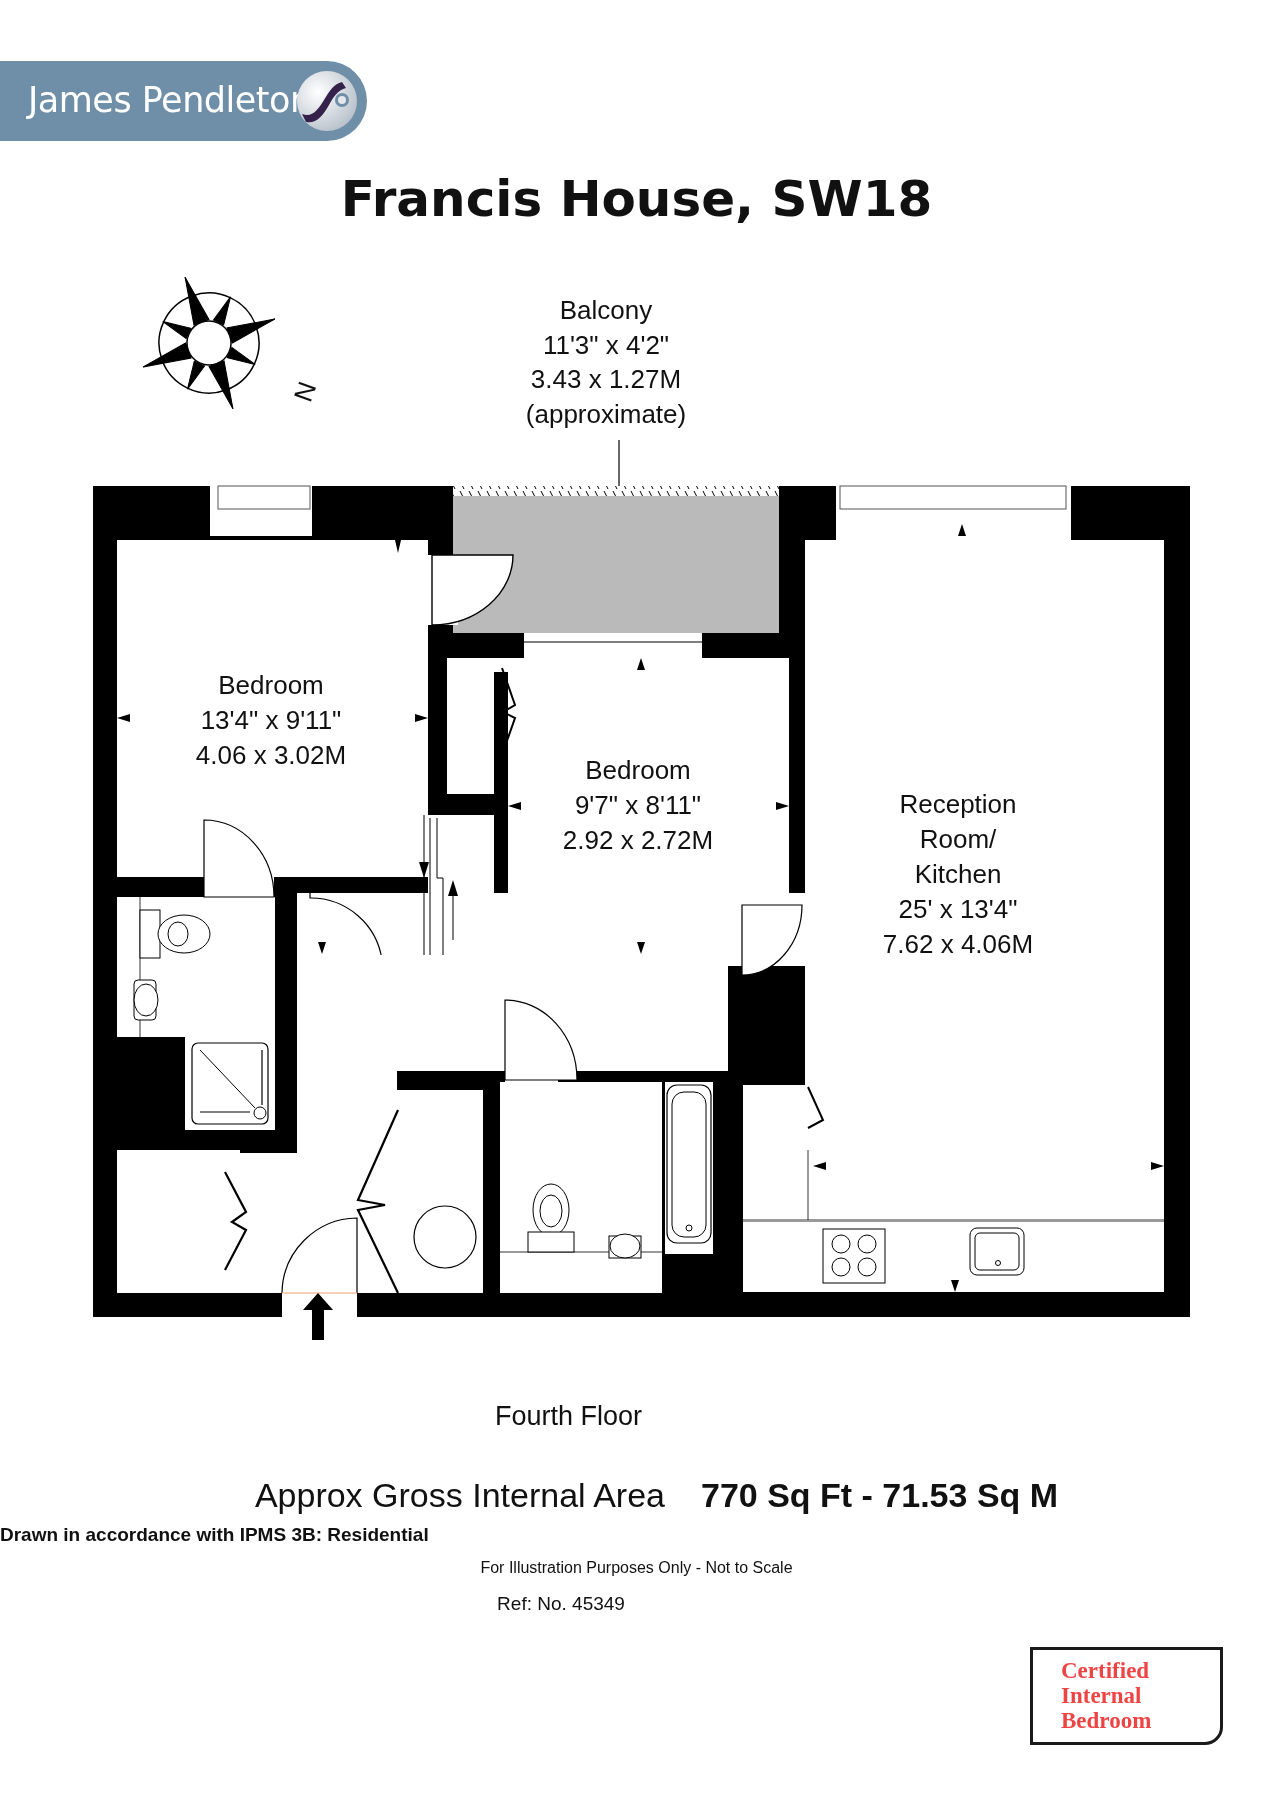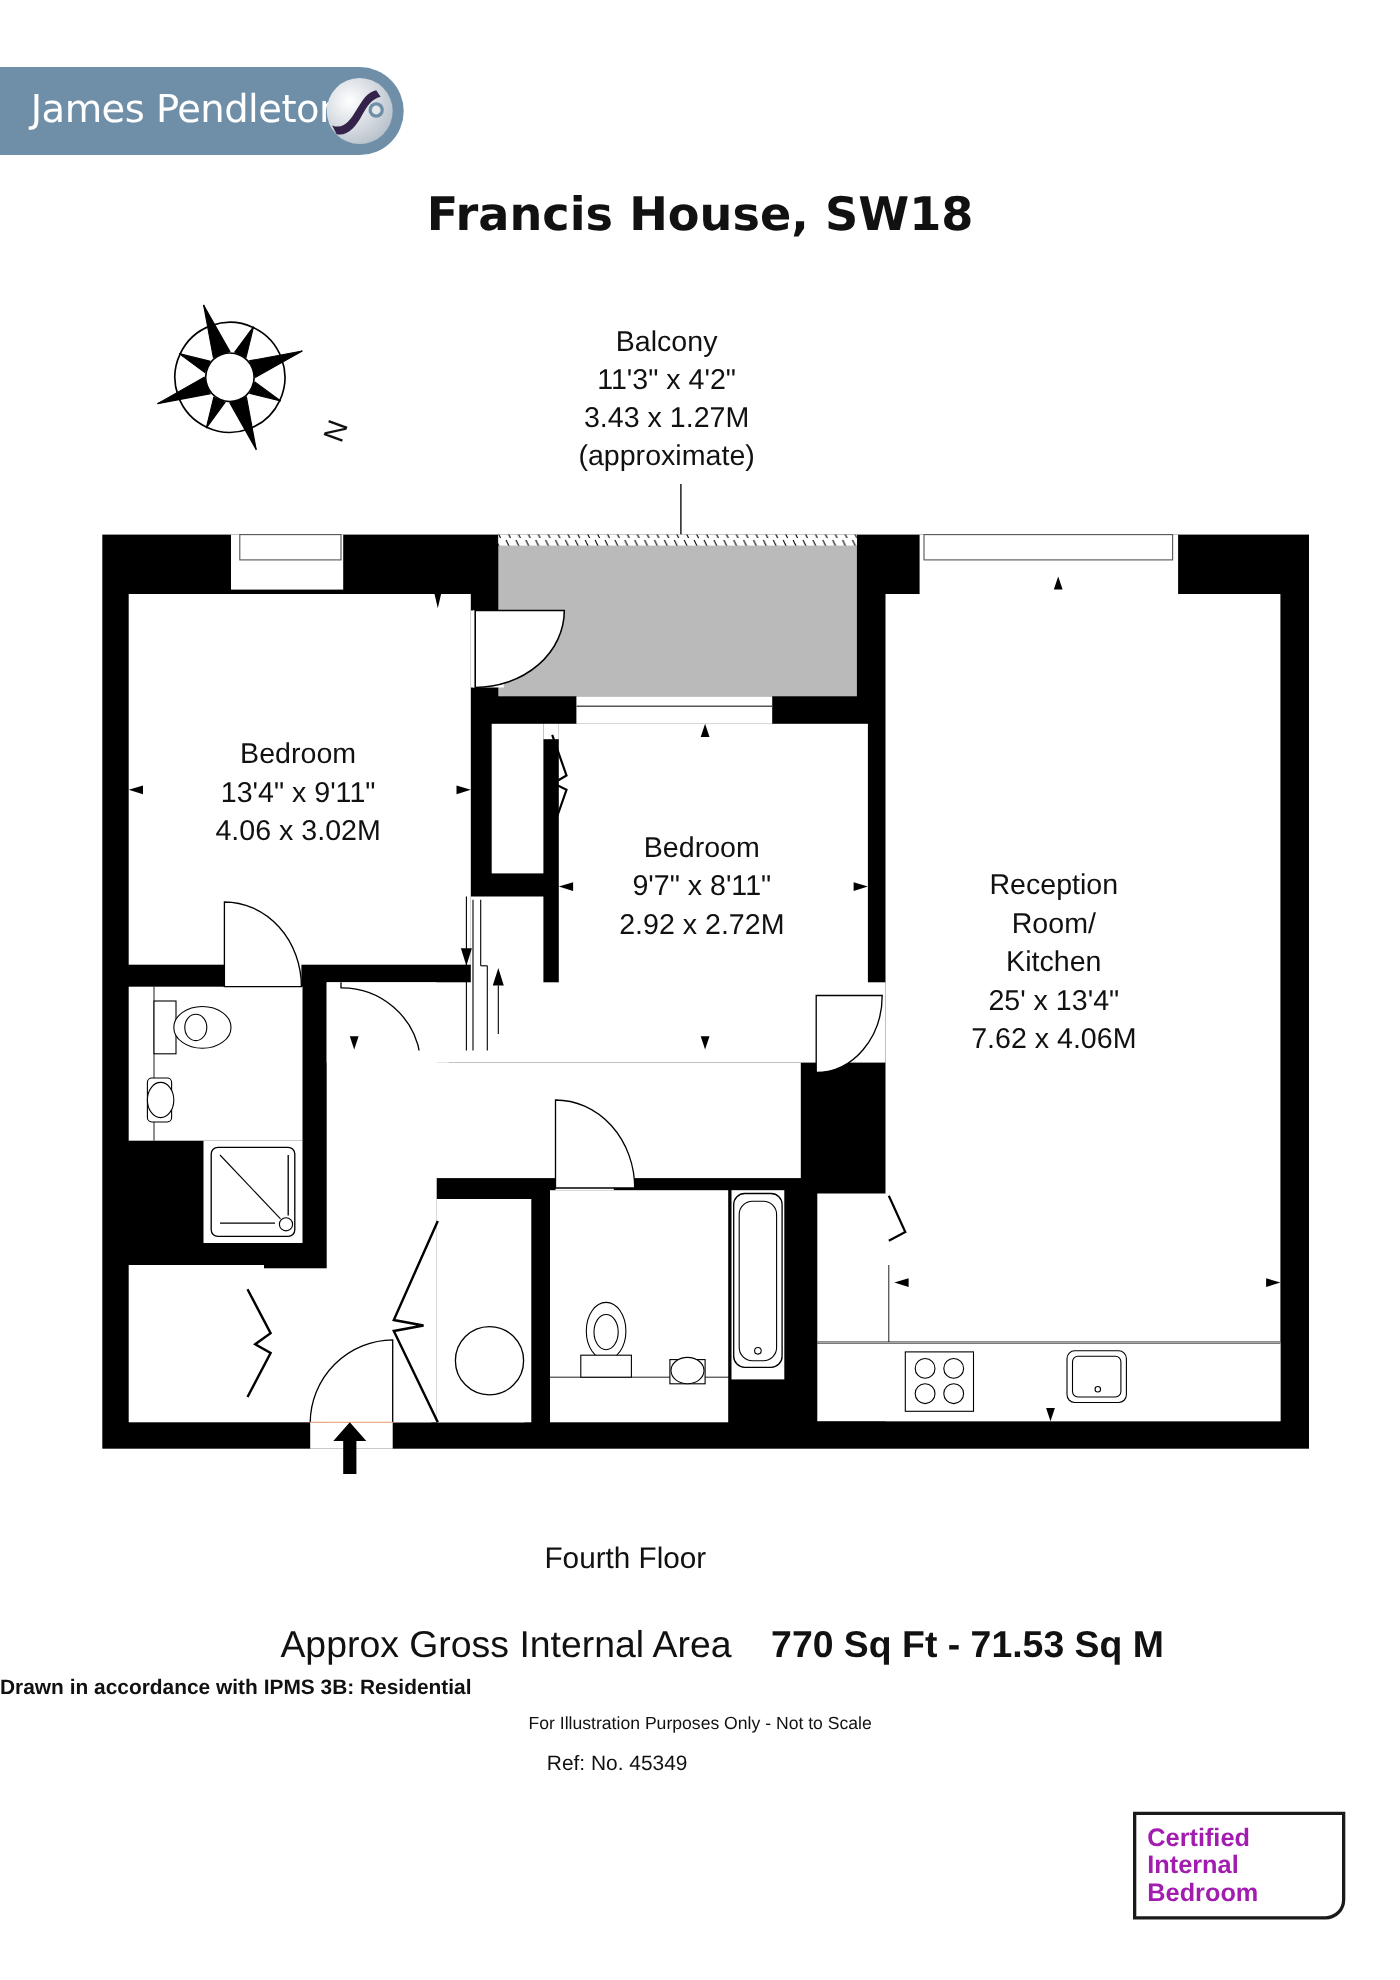--- a/index.html
+++ b/index.html
@@ -1,35 +1,35 @@
 <!DOCTYPE html>
 <html><head>
   <meta charset="utf-8">
   <style>
     html, body { margin: 0; padding: 0; background: #ffffff; }
     body { width: 1273px; height: 1800px; position: relative; overflow: hidden; font-family: "Liberation Sans", sans-serif; color: #111; }
     .logo { position: absolute; left: 0; top: 61px; width: 367px; height: 80px; background: #6f8fa8; border-radius: 0 40px 40px 0; }
     .logo-text { position: absolute; left: 28px; top: 19px; font-size: 35px; color: #ffffff; font-family: "DejaVu Sans", sans-serif; font-weight: normal; letter-spacing: -0.5px; }
     .logo-mark { position: absolute; left: 296px; top: 9px; width: 62px; height: 62px; }
-    .title { position: absolute; left: 0; width: 1273px; top: 170px; text-align: center; font-size: 42px; font-weight: bold; font-family: "DejaVu Sans", sans-serif; }
+    .title { position: absolute; left: 0; width: 1273px; top: 170px; text-align: center; font-size: 50px; font-weight: bold; font-family: "DejaVu Sans", sans-serif; }
     .plan { position: absolute; left: 0; top: 0; width: 1273px; height: 1800px; }
     .lbl { font-family: "Liberation Sans", sans-serif; font-size: 26px; fill: #111; text-anchor: middle; }
     .floor-name { position: absolute; left: 0; width: 1137px; top: 1401px; text-align: center; font-size: 27px; }
     .area { position: absolute; left: 0; width: 1273px; top: 1476px; text-align: center; font-size: 34px; white-space: nowrap; margin-left: 20px; }
     .area .label { font-weight: normal; margin-right: 36px; }
     .area .value { font-weight: bold; }
     .ipms { position: absolute; left: 0; width: 1273px; top: 1524px; text-align: left; font-size: 19px; font-weight: bold; }
     .disclaimer { position: absolute; left: 0; width: 1273px; top: 1559px; text-align: center; font-size: 16px; }
     .ref { position: absolute; left: 0; width: 1122px; top: 1593px; text-align: center; font-size: 19px; }
     .rics { position: absolute; left: 927px; top: 1647px; width: 292px; height: 96px; }
     .rics-black { position: absolute; left: 0; top: 0; width: 96px; height: 96px; background: #1a1a1a; border-radius: 14px 0 0 0; }
     .rics-word { position: absolute; left: 0; width: 96px; top: 60px; text-align: center; color: #fff; font-weight: bold; font-size: 22px; font-family: "DejaVu Sans", sans-serif; }
     .rics-lion { position: absolute; left: 28px; top: 12px; width: 40px; height: 42px; }
     .rics-box { position: absolute; left: 103px; top: 0; width: 187px; height: 92px; border: 3px solid #1a1a1a; border-radius: 0 0 18px 0; }
-    .rics-line { display: block; font-family: Liberation Sans, sans-serif; font-weight: bold; font-size: 23px; line-height: 25px; padding-left: 10px; color: #a21caf; }
+    .rics-line { display: block; font-family: Liberation Serif, serif; font-weight: bold; font-size: 23px; line-height: 25px; padding-left: 28px; color: #ef4444; }
     .rics-lines { padding-top: 8px; }
   </style>
 </head>
 <body>
 
 <div class="logo">
   <span class="logo-text">James Pendleton</span>
   <svg class="logo-mark" viewBox="0 0 62 62">
     <defs>
       <radialGradient id="lg" cx="35%" cy="35%" r="70%">

